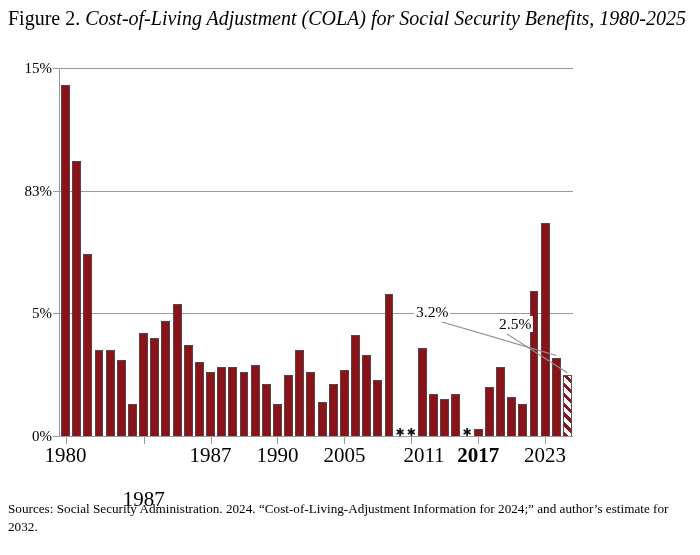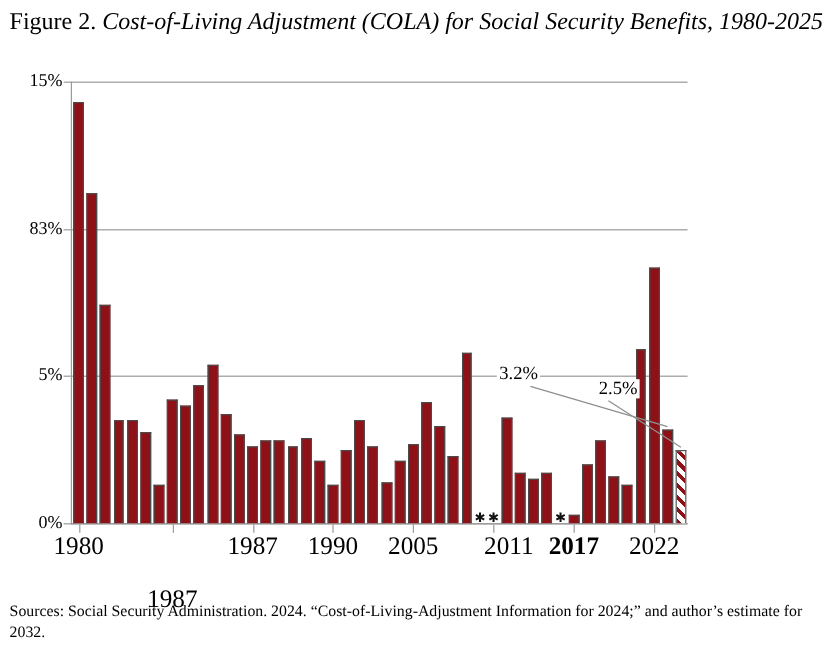--- a/index.html
+++ b/index.html
@@ -244,21 +244,21 @@
         <div class="xtick-label" style="left: 210.554px;">1987</div>
         <div class="xtick-mark" style="left: 277.467px;"></div>
         <div class="xtick-label" style="left: 277.467px;">1990</div>
         <div class="xtick-mark" style="left: 344.38px;"></div>
         <div class="xtick-label" style="left: 344.38px;">2005</div>
         <div class="xtick-mark" style="left: 411.293px;"></div>
         <div class="xtick-label" style="left: 424px;">2011</div>
         <div class="xtick-mark" style="left: 478.207px;"></div>
         <div class="xtick-label" style="left: 478.207px; font-weight: bold;">2017</div>
         <div class="xtick-mark" style="left: 545.12px;"></div>
-        <div class="xtick-label" style="left: 545.12px;">2022</div>
+        <div class="xtick-label" style="left: 545.12px;">2023</div>
       </div>
     <svg id="annot-svg">
         <polyline points="442,274 556.2717391304348,307.49333333333334" stroke="#8f8f8f" stroke-width="1.1" fill="none"></polyline>
         <polyline points="507,286 567.4239130434783,324.6666666666667" stroke="#8f8f8f" stroke-width="1.1" fill="none"></polyline>
       </svg>
     <div id="annots">
         <div class="annot-label" style="left: 414px; top: 256px;">3.2%</div>
         <div class="annot-label" style="left: 497px; top: 268px;">2.5%</div>
       </div>
   </div>

